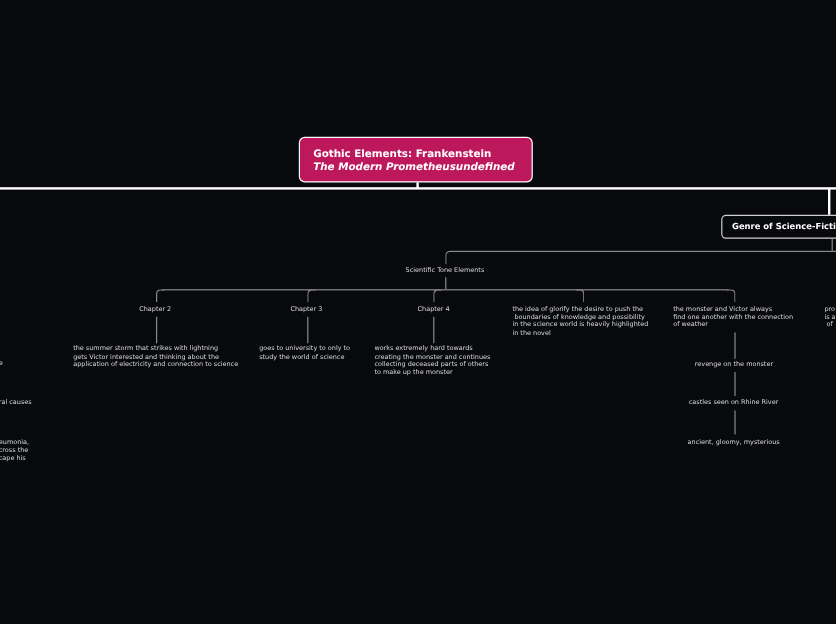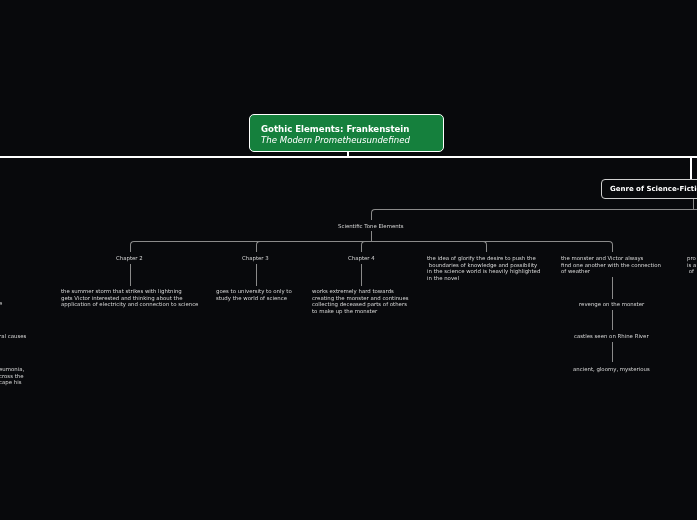--- a/index.html
+++ b/index.html
@@ -5,25 +5,25 @@
   html, body { margin:0; padding:0; }
   body {
     width:697px; height:520px; overflow:hidden; position:relative;
     background:#08090c; color:#e6e6e6;
     font-family:"DejaVu Sans", sans-serif;
   }
   .line { position:absolute; background:#8a8a8a; }
   .line.main { background:#ffffff; }
   .root {
     position:absolute; left:249px; top:114px; width:195px; height:38px;
-    border:1.5px solid #ffffff; border-radius:5px; background:#15803d;
+    border:1.5px solid #ffffff; border-radius:5px; background:#be185d;
     box-sizing:border-box; padding:9px 0 0 11px;
   }
   .root .t1 { font-size:8.6px; font-weight:bold; color:#fff; line-height:11px; white-space:nowrap; }
-  .root .t2 { font-size:8.6px; font-weight:normal; font-style:italic; color:#fff; line-height:11px; white-space:nowrap; }
+  .root .t2 { font-size:8.6px; font-weight:bold; font-style:italic; color:#fff; line-height:11px; white-space:nowrap; }
   .genre {
     position:absolute; left:601px; top:179px; width:120px; height:20px;
     border:1.2px solid #cfcfcf; border-radius:4px; background:#08090c;
     box-sizing:border-box; padding:5px 0 0 8px;
     font-size:7px; font-weight:bold; color:#fff; white-space:nowrap;
   }
   .lbl { position:absolute; font-size:5.4px; color:#d8d8d8; white-space:nowrap; line-height:6.6px; }
   .txt { position:absolute; font-size:5.4px; color:#d8d8d8; line-height:6.6px; white-space:pre; }
   .curve-l { position:absolute; border-left:1px solid #8a8a8a; border-top:1px solid #8a8a8a; border-top-left-radius:4px; }
   .curve-r { position:absolute; border-right:1px solid #8a8a8a; border-top:1px solid #8a8a8a; border-top-right-radius:4px; }

